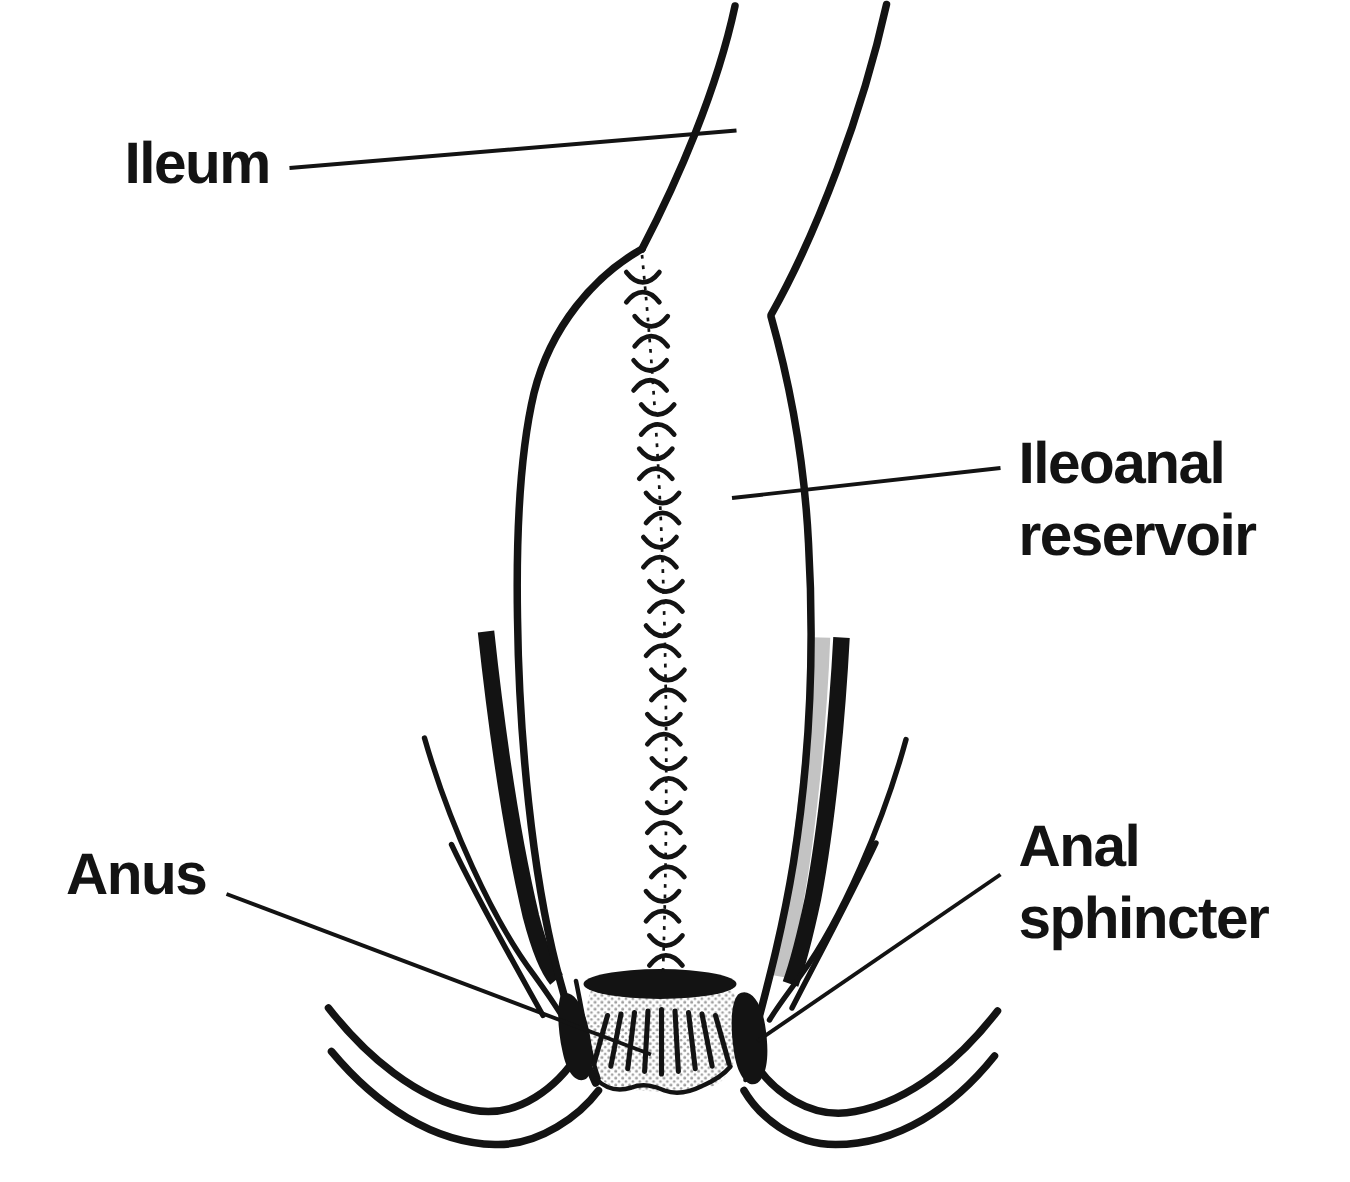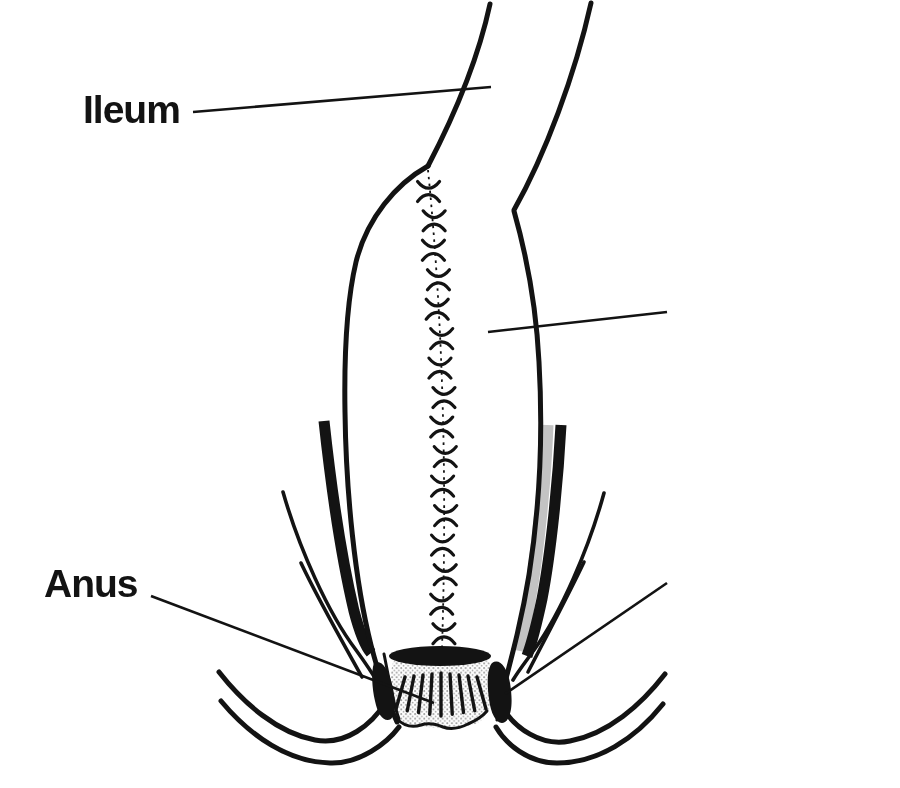--- a/index.html
+++ b/index.html
@@ -133,17 +133,25 @@
       </g>
 
     <path class="leader" d="M 193 112 L 491 87"></path>
     <path class="leader" d="M 488 332 L 667 312"></path>
     <path class="leader" d="M 151 596 L 434 703"></path>
     <path class="leader" d="M 667 583 L 505 694"></path>
   </svg>
 
   <div class="lbl" style="left:83px;top:86px">Ileum</div>
 
+  <div class="lbl" style="left:679px;top:286px">
+    <span>Ileoanal</span>
+    <span>reservoir</span>
+  </div>
 
   <div class="lbl" style="left:44px;top:560px">Anus</div>
 
+  <div class="lbl" style="left:679px;top:541px">
+    <span>Anal</span>
+    <span>sphincter</span>
+  </div>
 
 </div>
 
 </body></html>

